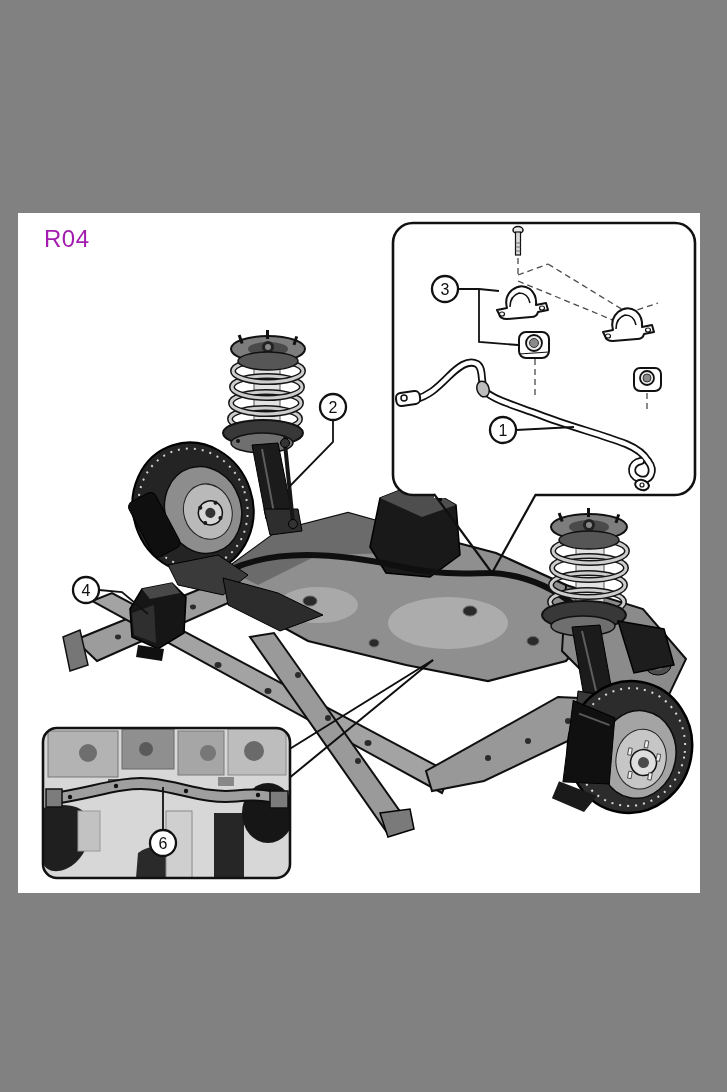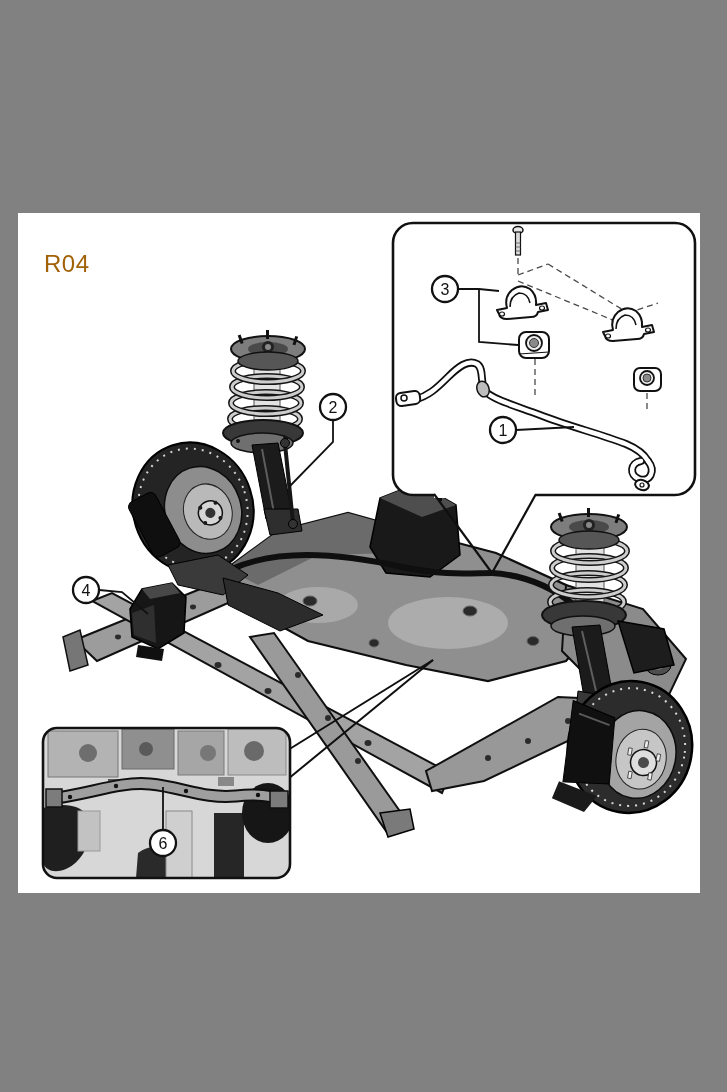--- a/index.html
+++ b/index.html
@@ -7,22 +7,22 @@
     width:727px;height:1092px;
     background:#818181;
     font-family:"Liberation Sans",sans-serif;
     position:relative;overflow:hidden;
   }
   .page{
     position:absolute;left:18px;top:213px;width:682px;height:680px;
     background:#ffffff;
   }
   .page-code{
-    position:absolute;left:26px;top:37px;
-    font-size:24px;color:#a16207;letter-spacing:0.5px;
+    position:absolute;left:26px;top:12px;
+    font-size:24px;color:#a21caf;letter-spacing:0.5px;
     z-index:5;
   }
   .art{position:absolute;left:0;top:0;width:682px;height:680px;}
   .co-circle{fill:#ffffff;stroke:#111;stroke-width:2.3;}
   .co-num{font-family:"Liberation Sans",sans-serif;font-size:16px;fill:#111;text-anchor:middle;}
   .leader{stroke:#111;stroke-width:1.8;fill:none;}
   .dash{stroke:#4a4a4a;stroke-width:1.3;fill:none;stroke-dasharray:6 4;}
   .outline{stroke:#0f0f0f;fill:none;}
 </style>
 </head>

